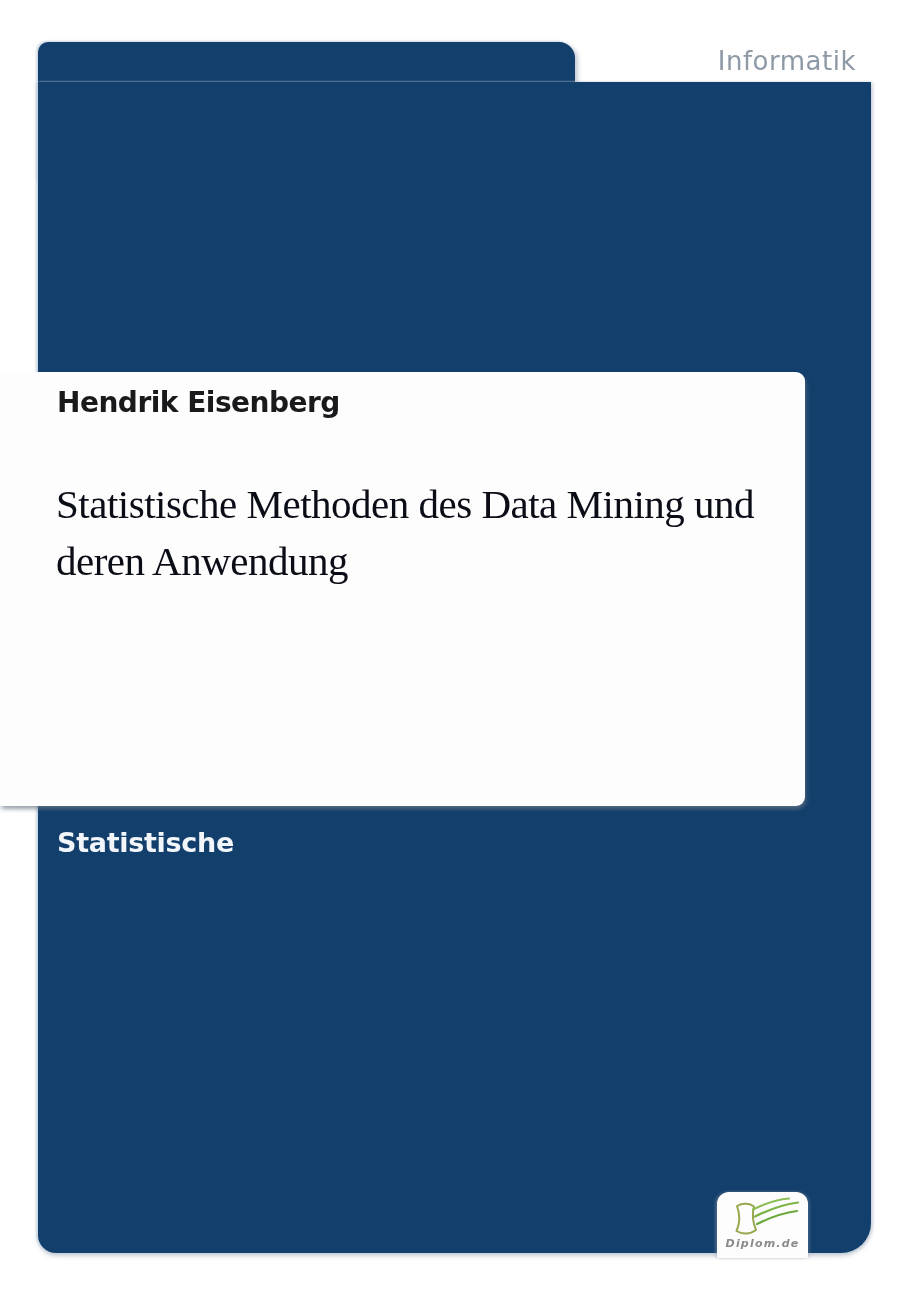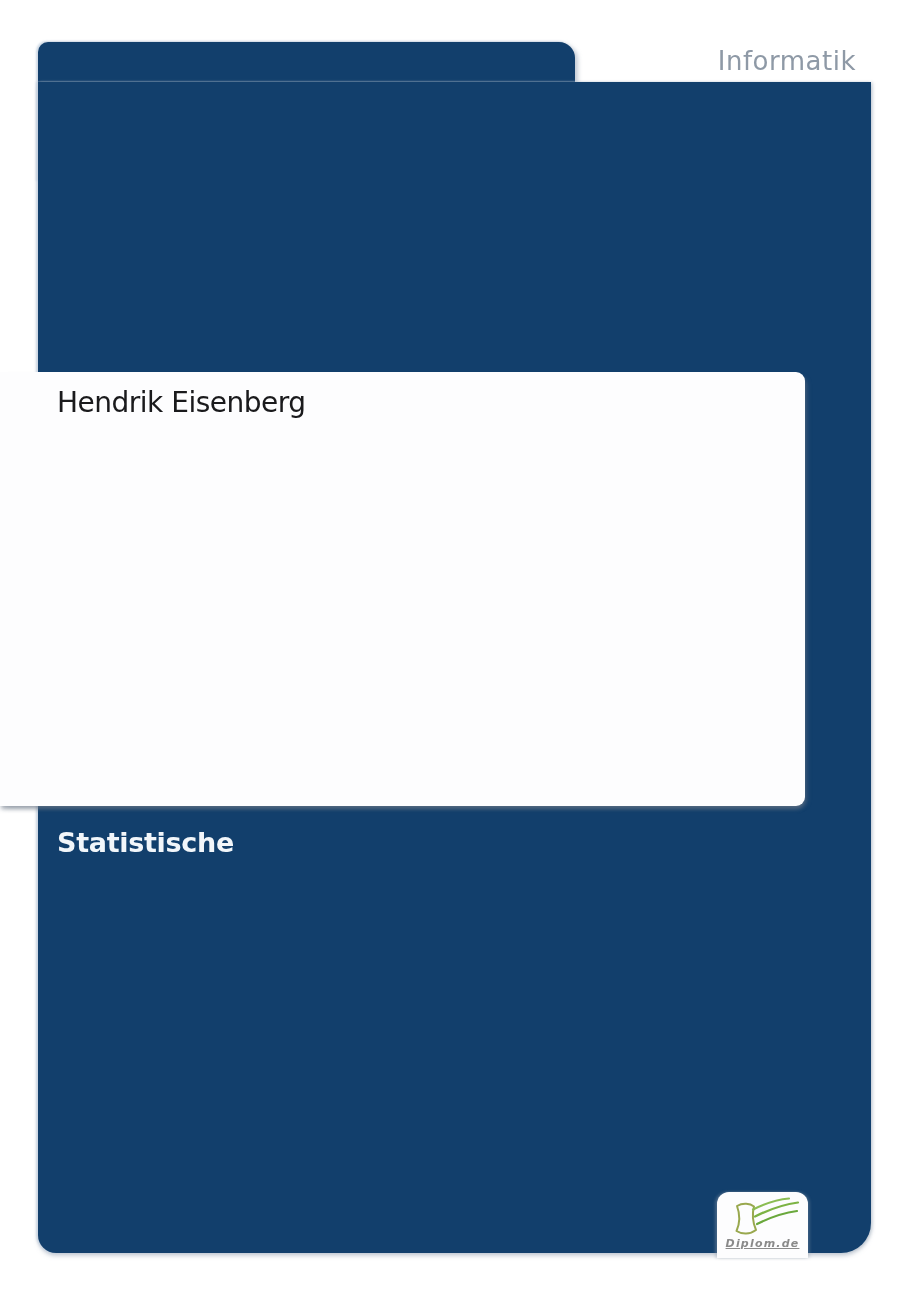--- a/index.html
+++ b/index.html
@@ -45,21 +45,21 @@
     left: 0; top: 372px;
     width: 805px; height: 434px;
     background: #fdfdfe;
     border-radius: 0 9px 9px 0;
     box-shadow: 0 4px 4px -1px rgba(110,121,136,0.6), 4px 3px 5px -2px rgba(110,121,136,0.4);
   }
   .author {
     position: absolute;
     left: 57px; top: 386px;
     font-size: 28px;
-    font-weight: normal;
+    font-weight: bold;
     letter-spacing: -0.5px;
     color: #1a1a1c;
   }
   .title {
     position: absolute;
     left: 56px; top: 476px;
     font-family: "Liberation Serif", "DejaVu Serif", serif;
     font-size: 41px;
     line-height: 57px;
     letter-spacing: -0.5px;
@@ -85,37 +85,40 @@
     text-align: center;
   }
   .logo-icon { display: block; margin: 5px auto 0 auto; }
   .logo-text {
     font-size: 11px;
     font-weight: bold;
     font-style: italic;
     letter-spacing: 1.2px;
     color: #8a8a8a;
     margin-top: -2px;
-    text-decoration: underline;
   }
 </style>
 </head>
 <body>
 
 <div class="page">
 
   <div class="blue-tall"></div>
   <div class="blue-main"></div>
 
   <div class="category">Informatik</div>
 
   <div class="card"></div>
 
   <div class="author">Hendrik Eisenberg</div>
 
+  <div class="title">
+    <div>Statistische Methoden des Data Mining und</div>
+    <div>deren Anwendung</div>
+  </div>
 
   <div class="doc-type">Statistische</div>
 
   <div class="logo-tab">
     <svg class="logo-icon" width="74" height="42" viewBox="0 0 74 42" fill="none" xmlns="http://www.w3.org/2000/svg">
       <path d="M11 9 C17 5.5 24 6.5 28 9.5 C26 17 27 26 30 33 C24 37.5 16 37.5 10.5 34 C14 26 14 17 11 9 Z" stroke="#99a84e" stroke-width="2" stroke-linejoin="round" fill="#fdfdfe"></path>
       <path d="M31 27 C43 21 56 16 71 14" stroke="#6aa83c" stroke-width="2.2" stroke-linecap="round"></path>
       <path d="M29 19.5 C43 12.5 57 7.5 72 5.5" stroke="#7cb344" stroke-width="2.2" stroke-linecap="round"></path>
       <path d="M27 12.5 C39 6.5 51 2.5 63 1.5" stroke="#8bbd52" stroke-width="2.2" stroke-linecap="round"></path>
     </svg>

